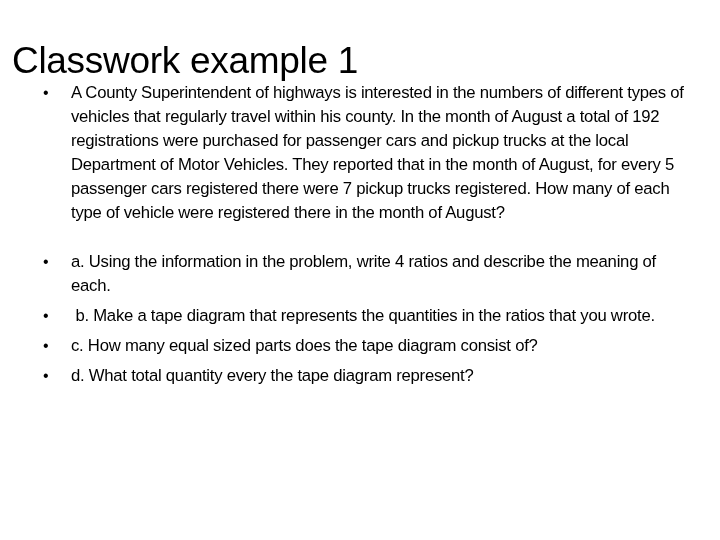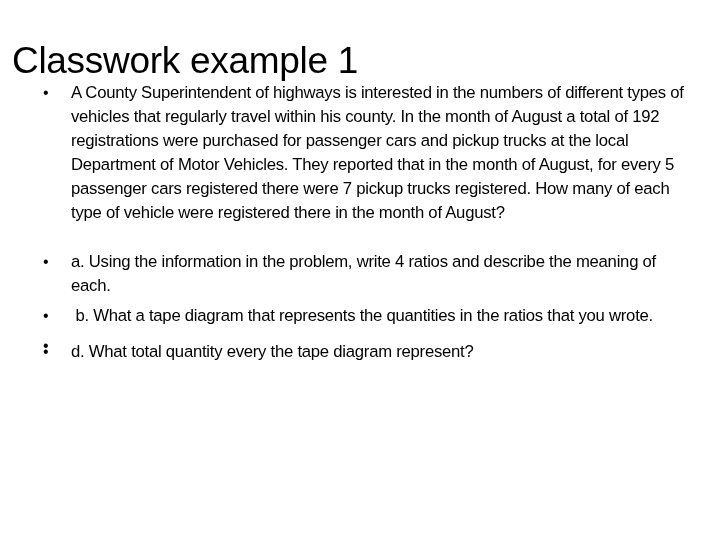--- a/index.html
+++ b/index.html
@@ -72,27 +72,28 @@
 
     <div class="bullet-item">
       <span class="bullet-dot">•</span>
       <span>a. Using the information in the problem, write 4 ratios and describe the meaning of each.</span>
     </div>
 
     <div class="gap-small"></div>
 
     <div class="bullet-item">
       <span class="bullet-dot">•</span>
-      <span style="white-space: pre-wrap;"> b. What a tape diagram that represents the quantities in the ratios that you wrote.</span>
+      <span style="white-space: pre-wrap;"> b. Make a tape diagram that represents the quantities in the ratios that you wrote.</span>
     </div>
 
     <div class="gap-small"></div>
 
     <div class="bullet-item">
       <span class="bullet-dot">•</span>
+      <span>c. How many equal sized parts does the tape diagram consist of?</span>
     </div>
 
     <div class="gap-small"></div>
 
     <div class="bullet-item">
       <span class="bullet-dot">•</span>
       <span>d. What total quantity every the tape diagram represent?</span>
     </div>
   </div>
 </div>

